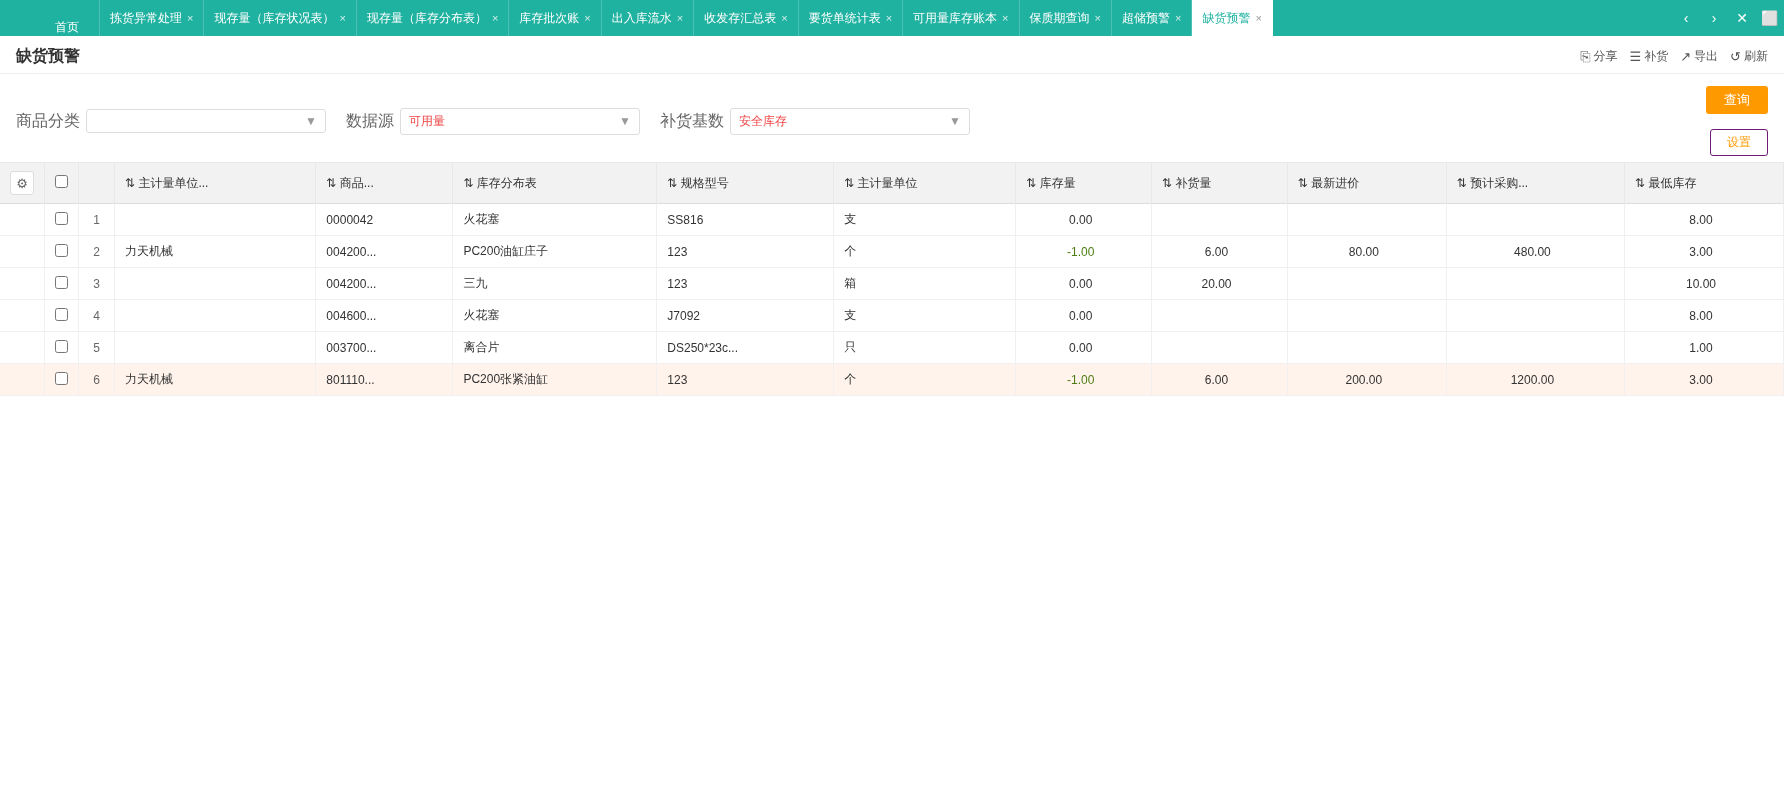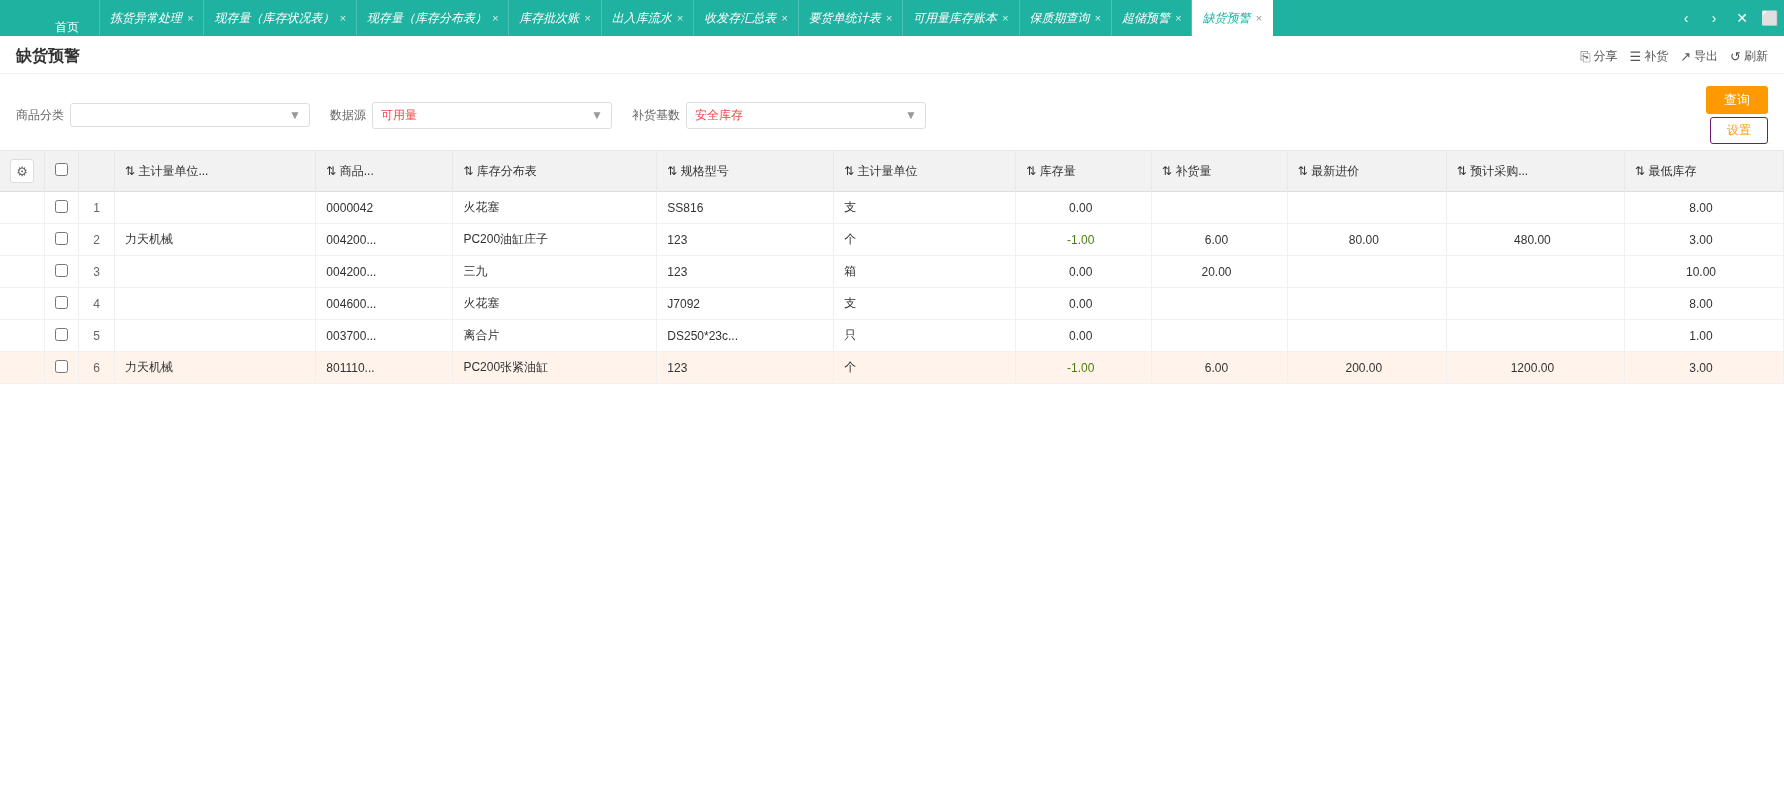--- a/index.html
+++ b/index.html
@@ -103,21 +103,21 @@
       padding: 12px 16px 6px 16px;
       gap: 20px;
     }
     .filter-item {
       display: flex;
       align-items: center;
       gap: 6px;
     }
     .filter-label {
       color: #666;
-      font-size: 12px;
+      font-size: 16px;
       white-space: nowrap;
     }
     .filter-select {
       display: flex;
       align-items: center;
       border: 1px solid #ddd;
       border-radius: 3px;
       padding: 4px 8px;
       min-width: 160px;
       background: #fff;
@@ -128,21 +128,21 @@
     }
     .filter-select-wide { min-width: 240px; }
     .filter-select-value { color: #ef4444; }
     .filter-select-arrow { color: #999; margin-left: 8px; }
 
     
     .filter-right {
       margin-left: auto;
       display: flex;
       flex-direction: column;
-      gap: 3px;
+      gap: 15px;
       align-items: flex-end;
     }
     .btn-query {
       background: #f90;
       color: #fff;
       border: none;
       border-radius: 3px;
       padding: 5px 18px;
       font-size: 13px;
       cursor: pointer;
@@ -226,21 +226,21 @@
     }
   </style>
 </head>
 <body>
 
 <div class="tab-bar">
   <div class="tab-home">
     <span>首页</span>
   </div>
 
-  <div id="tabs-container" style="display:flex;align-items:flex-start;height:100%;overflow:hidden;flex:1;font-style:italic;">
+  <div id="tabs-container" style="display:flex;align-items:flex-start;height:100%;overflow:hidden;flex:1;">
       <div class="tab-item">
         <span>拣货异常处理</span>
         <span class="tab-close">×</span>
       </div>
       <div class="tab-item">
         <span>现存量（库存状况表）</span>
         <span class="tab-close">×</span>
       </div>
       <div class="tab-item">
         <span>现存量（库存分布表）</span>

